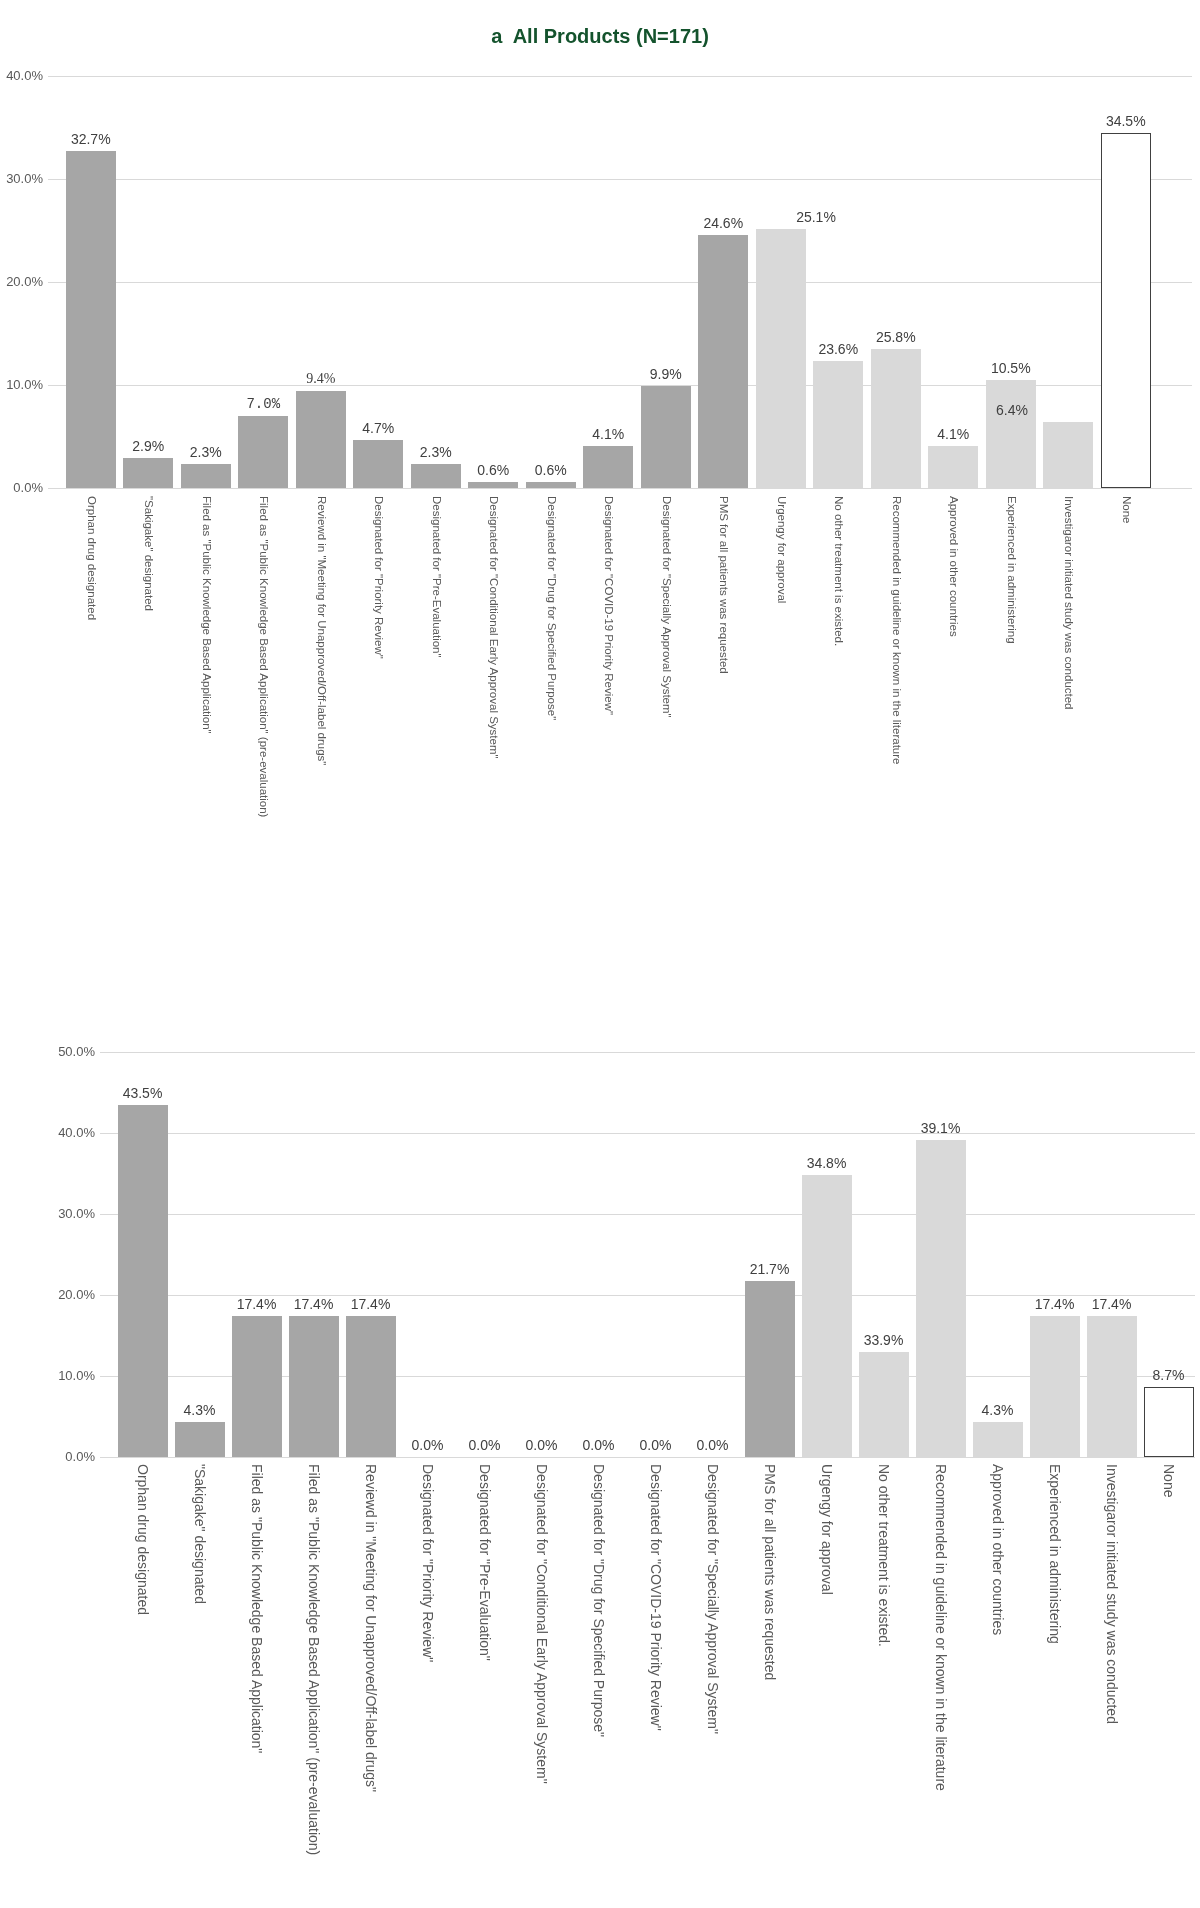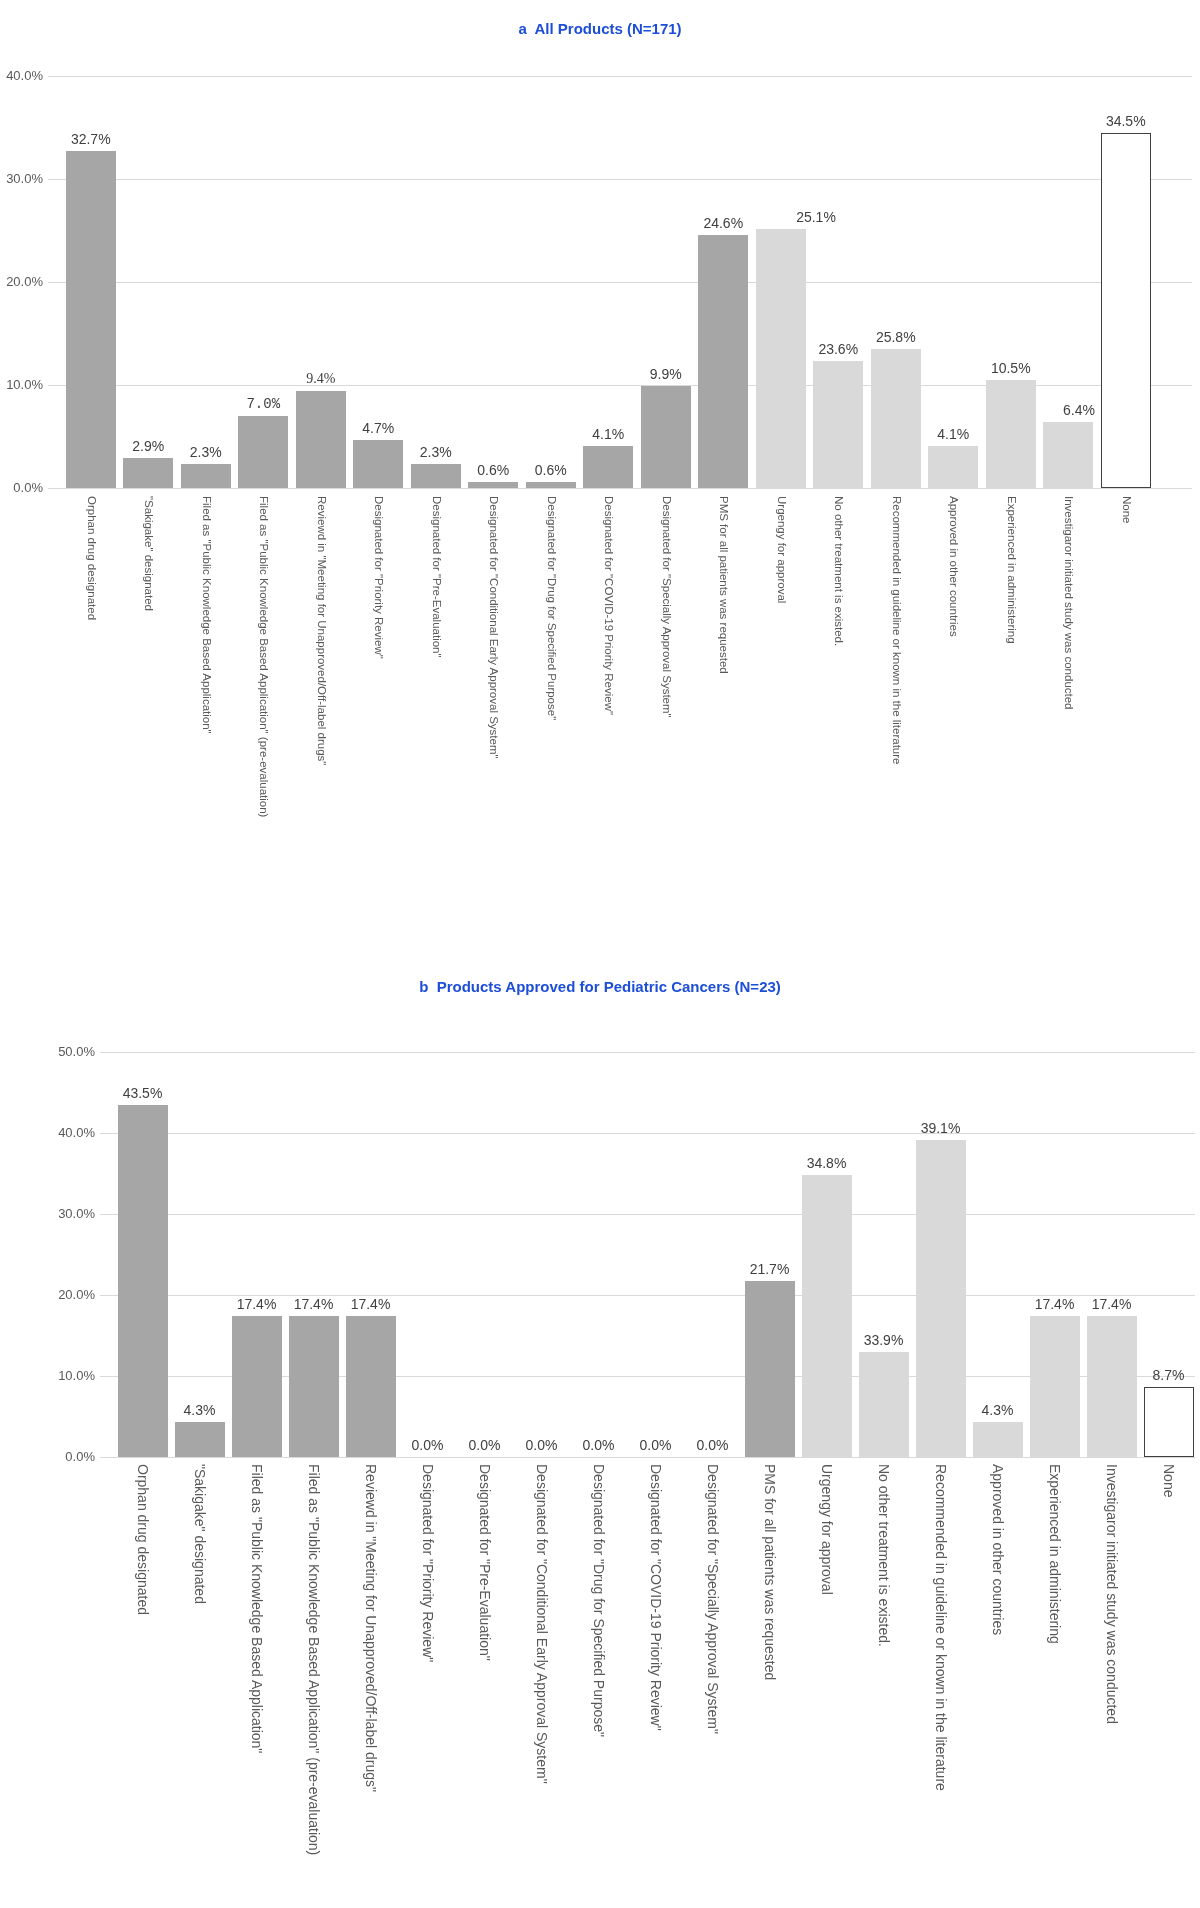--- a/index.html
+++ b/index.html
@@ -5,21 +5,21 @@
   html,body{margin:0;padding:0;}
   body{
     width:1200px;height:1908px;position:relative;overflow:hidden;
     background:#ffffff;font-family:"Liberation Sans", sans-serif;
   }
   .chart-panel{position:absolute;left:0;width:1200px;overflow:hidden;}
   #panel-a{top:0;height:940px;}
   #panel-b{top:940px;height:968px;}
   .chart-title{
     position:absolute;left:0;width:100%;text-align:center;
-    color:#1d4ed8;font-size:15px;white-space:pre;
+    color:#14532d;font-size:20px;white-space:pre;
   }
   .gridline{position:absolute;height:1px;background:#d9d9d9;}
   .ytick{
     position:absolute;text-align:right;color:#595959;font-size:13px;line-height:16px;
   }
   .bar{position:absolute;}
   .bar.dark{background:#a6a6a6;}
   .bar.light{background:#d9d9d9;}
   .bar.none{background:#ffffff;border:1.5px solid #404040;box-sizing:border-box;}
   .vlabel{
@@ -127,33 +127,32 @@
     <div class="vlabel" style="left: 918.25px; top: 424.77px;">4.1%</div>
     <div class="xcell" style="left: 924.5px; top: 496px; width: 57.5px; height: 340px;">
       <div class="xlabel" style="font-size: 11.5px;">Approved in other countries</div>
     </div>
     <div class="bar light" style="left: 985.75px; width: 50px; top: 379.85px; height: 108.15px;"></div>
     <div class="vlabel" style="left: 975.75px; top: 358.85px;">10.5%</div>
     <div class="xcell" style="left: 982px; top: 496px; width: 57.5px; height: 340px;">
       <div class="xlabel" style="font-size: 11.5px;">Experienced in administering</div>
     </div>
     <div class="bar light" style="left: 1043.25px; width: 50px; top: 422.08px; height: 65.92px;"></div>
-    <div class="vlabel" style="left: 1044px; top: 401.08px;">6.4%</div>
+    <div class="vlabel" style="left: 977px; top: 401.08px;">6.4%</div>
     <div class="xcell" style="left: 1039.5px; top: 496px; width: 57.5px; height: 340px;">
       <div class="xlabel" style="font-size: 11.5px;">Investigaror initiated study was conducted</div>
     </div>
     <div class="bar none" style="left: 1100.75px; width: 50px; top: 132.65px; height: 355.35px;"></div>
     <div class="vlabel" style="left: 1090.75px; top: 111.65px;">34.5%</div>
     <div class="xcell" style="left: 1097px; top: 496px; width: 57.5px; height: 340px;">
       <div class="xlabel" style="font-size: 11.5px;">None</div>
     </div>
   </section>
 
 <section id="panel-b" class="chart-panel">
-  <h2 class="chart-title" style="top: 26px;">b  Products Approved for Pediatric Cancers (N=23)</h2>
 <div class="gridline" style="left: 100px; width: 1095px; top: 112px;"></div>
     <div class="ytick" style="left: 0px; width: 95px; top: 104px;">50.0%</div>
     <div class="gridline" style="left: 100px; width: 1095px; top: 193px;"></div>
     <div class="ytick" style="left: 0px; width: 95px; top: 185px;">40.0%</div>
     <div class="gridline" style="left: 100px; width: 1095px; top: 274px;"></div>
     <div class="ytick" style="left: 0px; width: 95px; top: 266px;">30.0%</div>
     <div class="gridline" style="left: 100px; width: 1095px; top: 355px;"></div>
     <div class="ytick" style="left: 0px; width: 95px; top: 347px;">20.0%</div>
     <div class="gridline" style="left: 100px; width: 1095px; top: 436px;"></div>
     <div class="ytick" style="left: 0px; width: 95px; top: 428px;">10.0%</div>

